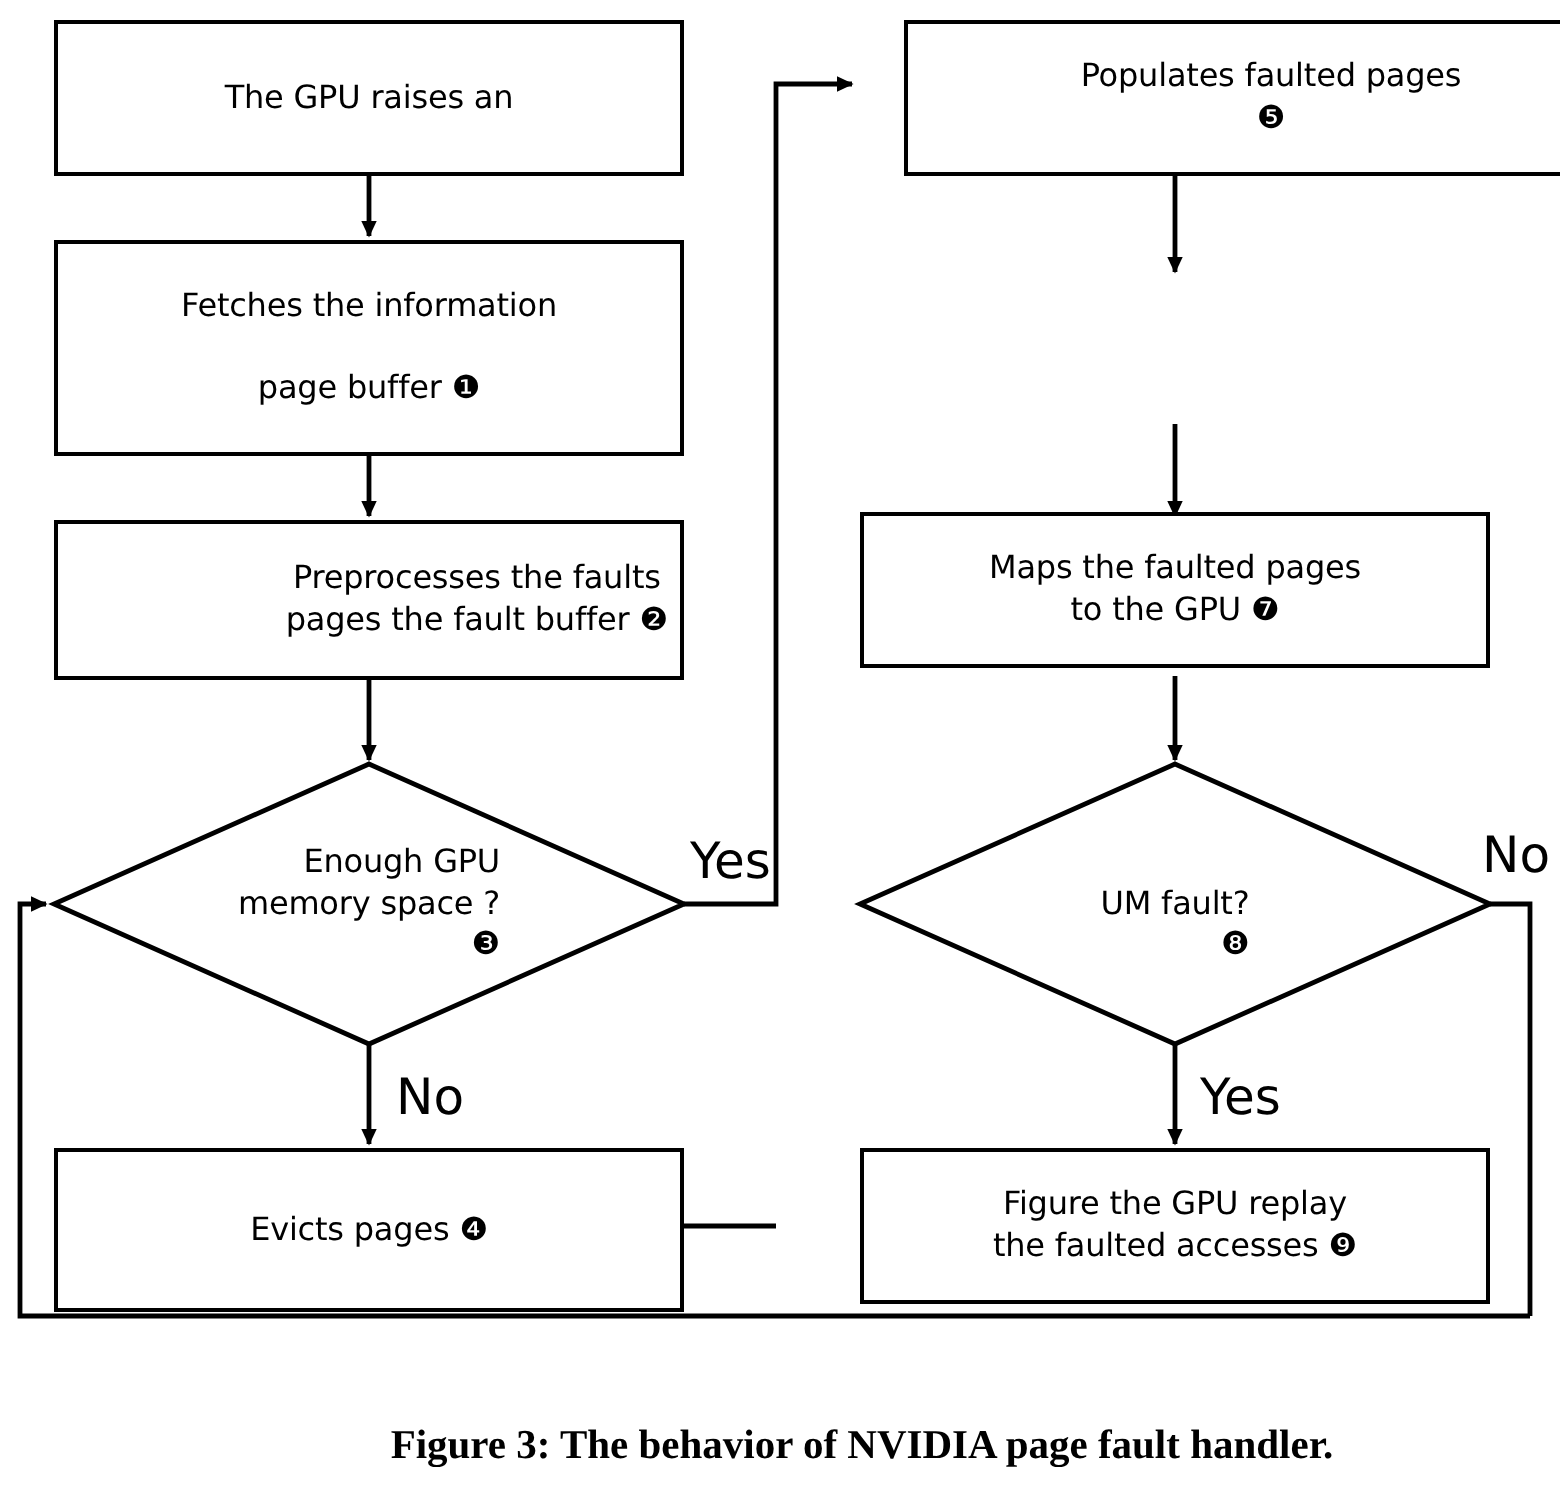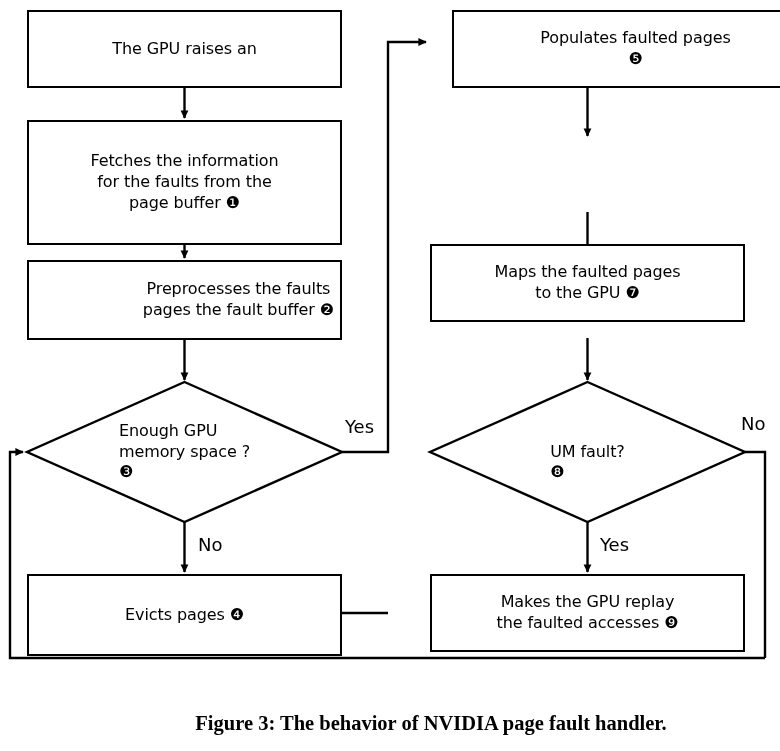--- a/index.html
+++ b/index.html
@@ -4,22 +4,22 @@
 <style>
   html,body{margin:0;padding:0;background:#ffffff;}
   body{width:780px;height:751px;font-family:"DejaVu Sans",sans-serif;color:#000;}
   #fig{position:relative;width:780px;height:751px;overflow:hidden;}
   #svg-layer{position:absolute;left:0;top:0;width:780px;height:751px;}
   .node{position:absolute;box-sizing:border-box;display:flex;align-items:center;
         justify-content:center;text-align:center;background:#fff;}
   .procbox{border:2.2px solid #000;}
   .ntext{font-size:16px;line-height:1.30;letter-spacing:-0.1px;padding:0 6px;}
   .diamond-label{position:absolute;display:flex;align-items:center;justify-content:center;
-        text-align:left;background:transparent;}
-  .edge-label{position:absolute;font-size:18px;line-height:1;}
+        text-align:right;background:transparent;}
+  .edge-label{position:absolute;font-size:25px;line-height:1;}
   .caption{position:absolute;left:0;width:780px;text-align:center;
         font-family:"Liberation Serif",serif;font-weight:bold;font-size:20.5px;padding-left:41px;}
   .marker{display:inline-block;}
 </style>
 </head>
 <body>
 
 <div id="fig">
 
   <svg id="svg-layer" viewBox="0 0 780 751" xmlns="http://www.w3.org/2000/svg">
@@ -53,24 +53,24 @@
       <path d="M587.5,382 L745,452 L587.5,522 L430,452 Z"></path>
     </g>
   </svg>
 
   <div class="node procbox" style="left:27px;top:10px;width:315px;height:78px;">
     <div class="ntext">
       <span>The GPU raises an</span><br>
     </div>
   </div>
 
-  <div class="node procbox" style="left:27px;top:120px;width:315px;height:125px;">
+  <div class="node procbox" style="left:27px;top:120px;width:315px;height:108px;">
     <div class="ntext">
       <span>Fetches the information</span><br>
-      <span>for the faults from the</span><br>
+      <br>
       <span>page buffer</span>
       <span class="marker">❶</span>
     </div>
   </div>
 
   <div class="node procbox" style="left:27px;top:260px;width:315px;height:80px;justify-content:flex-end;">
     <div class="ntext">
       <span>Preprocesses the faults</span><br>
       <span>pages the fault buffer</span>
       <span class="marker">❷</span>
@@ -93,39 +93,39 @@
   </div>
 
   <div class="node procbox" style="left:452px;top:10px;width:367px;height:78px;">
     <div class="ntext">
       <span>Populates faulted pages</span><br>
       <span class="marker">❺</span>
     </div>
   </div>
 
 
-  <div class="node procbox" style="left:430px;top:244px;width:315px;height:78px;">
+  <div class="node procbox" style="left:430px;top:256px;width:315px;height:78px;">
     <div class="ntext">
       <span>Maps the faulted pages</span><br>
       <span>to the GPU</span>
       <span class="marker">❼</span>
     </div>
   </div>
 
   <div class="diamond-label" style="left:467px;top:394px;width:241px;height:116px;">
     <div class="ntext">
       <br>
       <span>UM fault?</span><br>
       <span class="marker">❽</span>
     </div>
   </div>
 
   <div class="node procbox" style="left:430px;top:574px;width:315px;height:78px;">
     <div class="ntext">
-      <span>Makes the GPU replay</span><br>
+      <span>Figure the GPU replay</span><br>
       <span>the faulted accesses</span>
       <span class="marker">❾</span>
     </div>
   </div>
 
   <div class="edge-label" style="left:345px;top:418px;">Yes</div>
   <div class="edge-label" style="left:198px;top:536px;">No</div>
   <div class="edge-label" style="left:741px;top:415px;">No</div>
   <div class="edge-label" style="left:600px;top:536px;">Yes</div>
 

